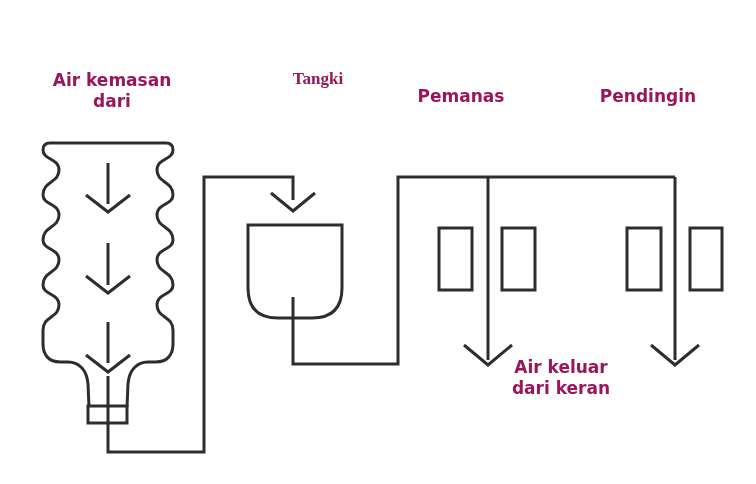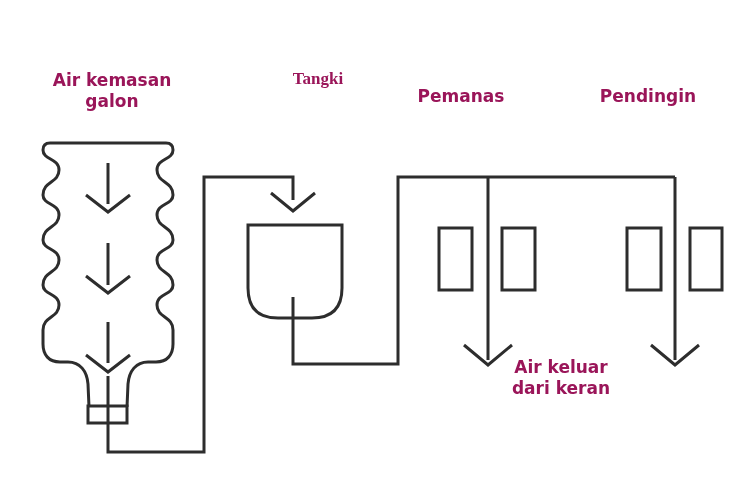--- a/index.html
+++ b/index.html
@@ -61,21 +61,21 @@
 
     <rect class="ln" x="439" y="228" width="33" height="62"></rect>
     <rect class="ln" x="502" y="228" width="33" height="62"></rect>
 
     <rect class="ln" x="627" y="228" width="34" height="62"></rect>
     <rect class="ln" x="690" y="228" width="32" height="62"></rect>
   </svg>
 
   <div class="label" style="left:112px; top:70px;">
     <span>Air kemasan</span>
-    <span>galon</span>
+    <span>dari</span>
   </div>
 
   <div class="label" style="left:318px; top:68px;font-family:Liberation Serif, serif;">
     <span>Tangki</span>
   </div>
 
   <div class="label" style="left:461px; top:86px;">
     <span>Pemanas</span>
   </div>
 

